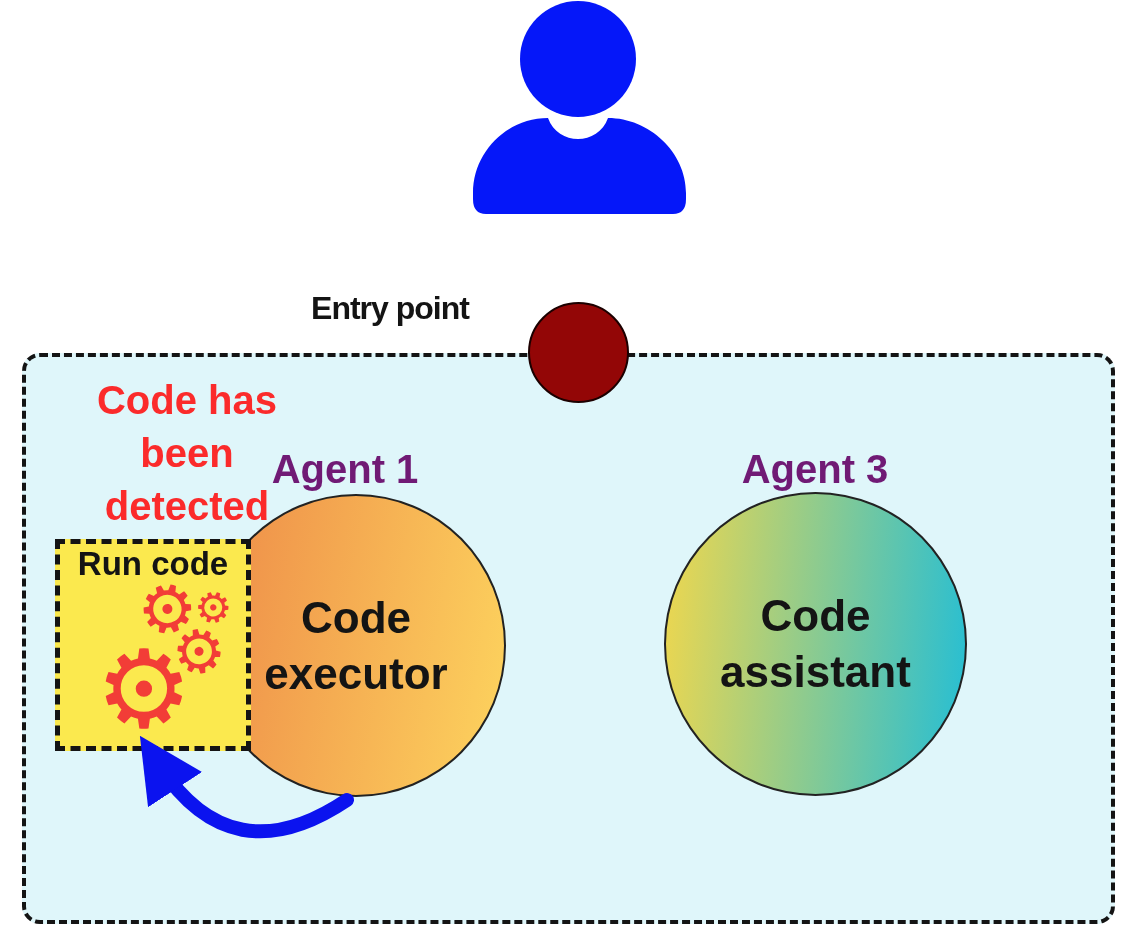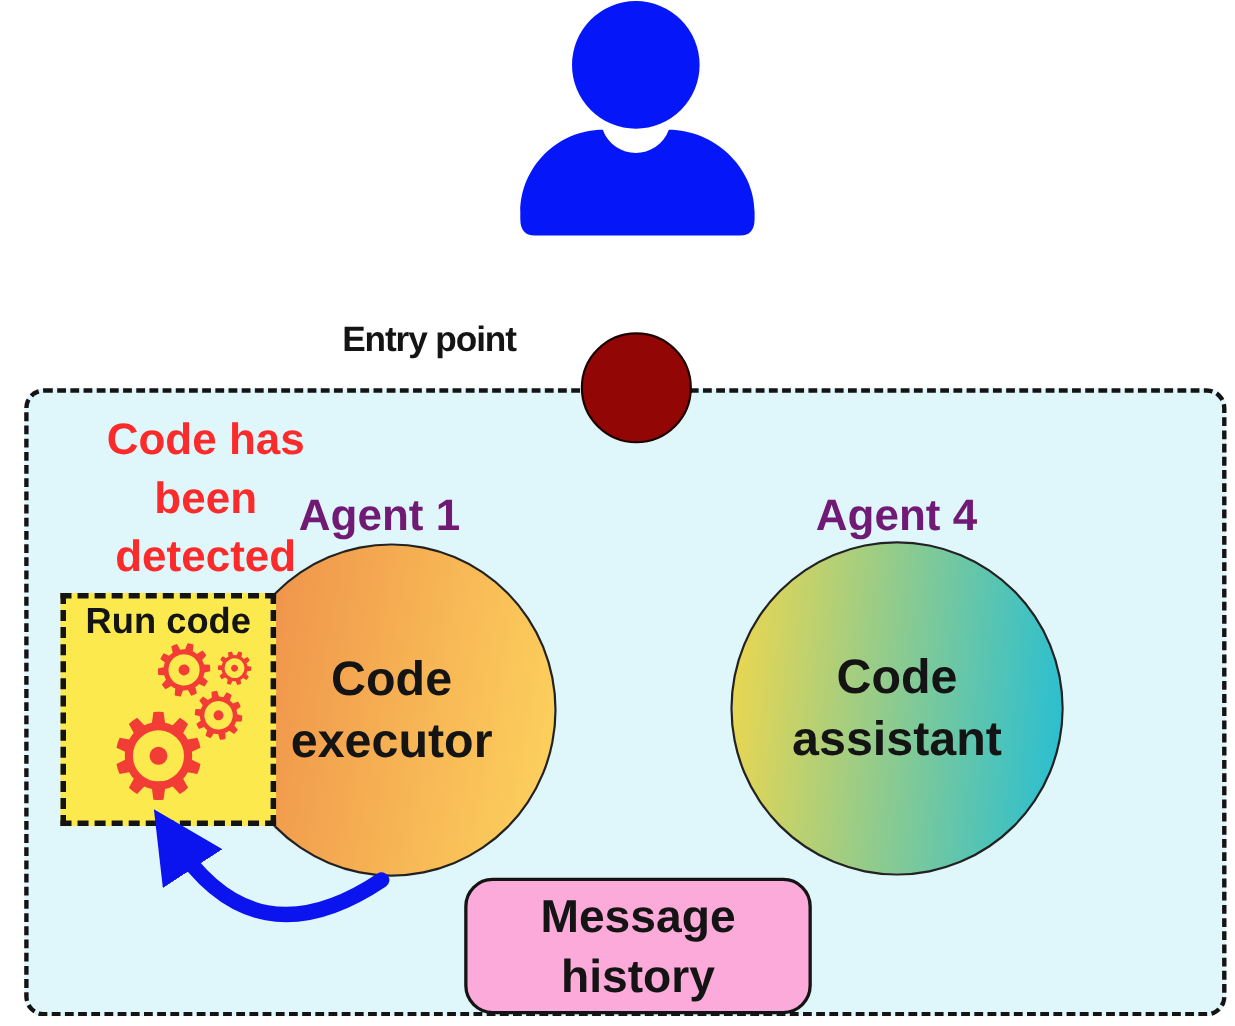--- a/index.html
+++ b/index.html
@@ -73,44 +73,40 @@
   <div class="abs entry-label">Entry point</div>
   <div class="abs entry-dot"></div>
 
   <div class="abs panel">
 
     <div class="abs status-note">Code has
 been
 detected</div>
 
     <div class="abs agent-label agent1-label">Agent 1</div>
-    <div class="abs agent-label agent2-label">Agent 4</div>
+    <div class="abs agent-label agent2-label">Agent 3</div>
 
     <div class="abs agent-circle agent1-circle">
       <span>Code
 executor</span>
     </div>
 
     <div class="abs agent-circle agent2-circle">
       <span>Code
 assistant</span>
     </div>
 
     <div class="abs run-code">
       <div class="run-code-title">Run code</div>
       <span class="gear gear-large">⚙</span>
       <span class="gear gear-star">⚙</span>
       <span class="gear gear-ring">⚙</span>
       <span class="gear gear-small">⚙</span>
     </div>
 
-    <div class="abs msg-history">
-      <span>Message
-history</span>
-    </div>
 
     <svg class="abs arrow-svg" viewBox="0 0 1093 571" aria-hidden="true">
       <defs>
         <marker id="ah" markerWidth="4.6" markerHeight="4.6" refX="2.1" refY="2.3" orient="auto">
           <path d="M0,0 L4.6,2.3 L0,4.6 Z" style="fill:var(--arrow-blue,#0b13ef)"></path>
         </marker>
       </defs>
       <path d="M 321 443 Q 206 520 133 408" fill="none" style="stroke:var(--arrow-blue,#0b13ef)" stroke-width="14" stroke-linecap="round" marker-end="url(#ah)"></path>
     </svg>
 

